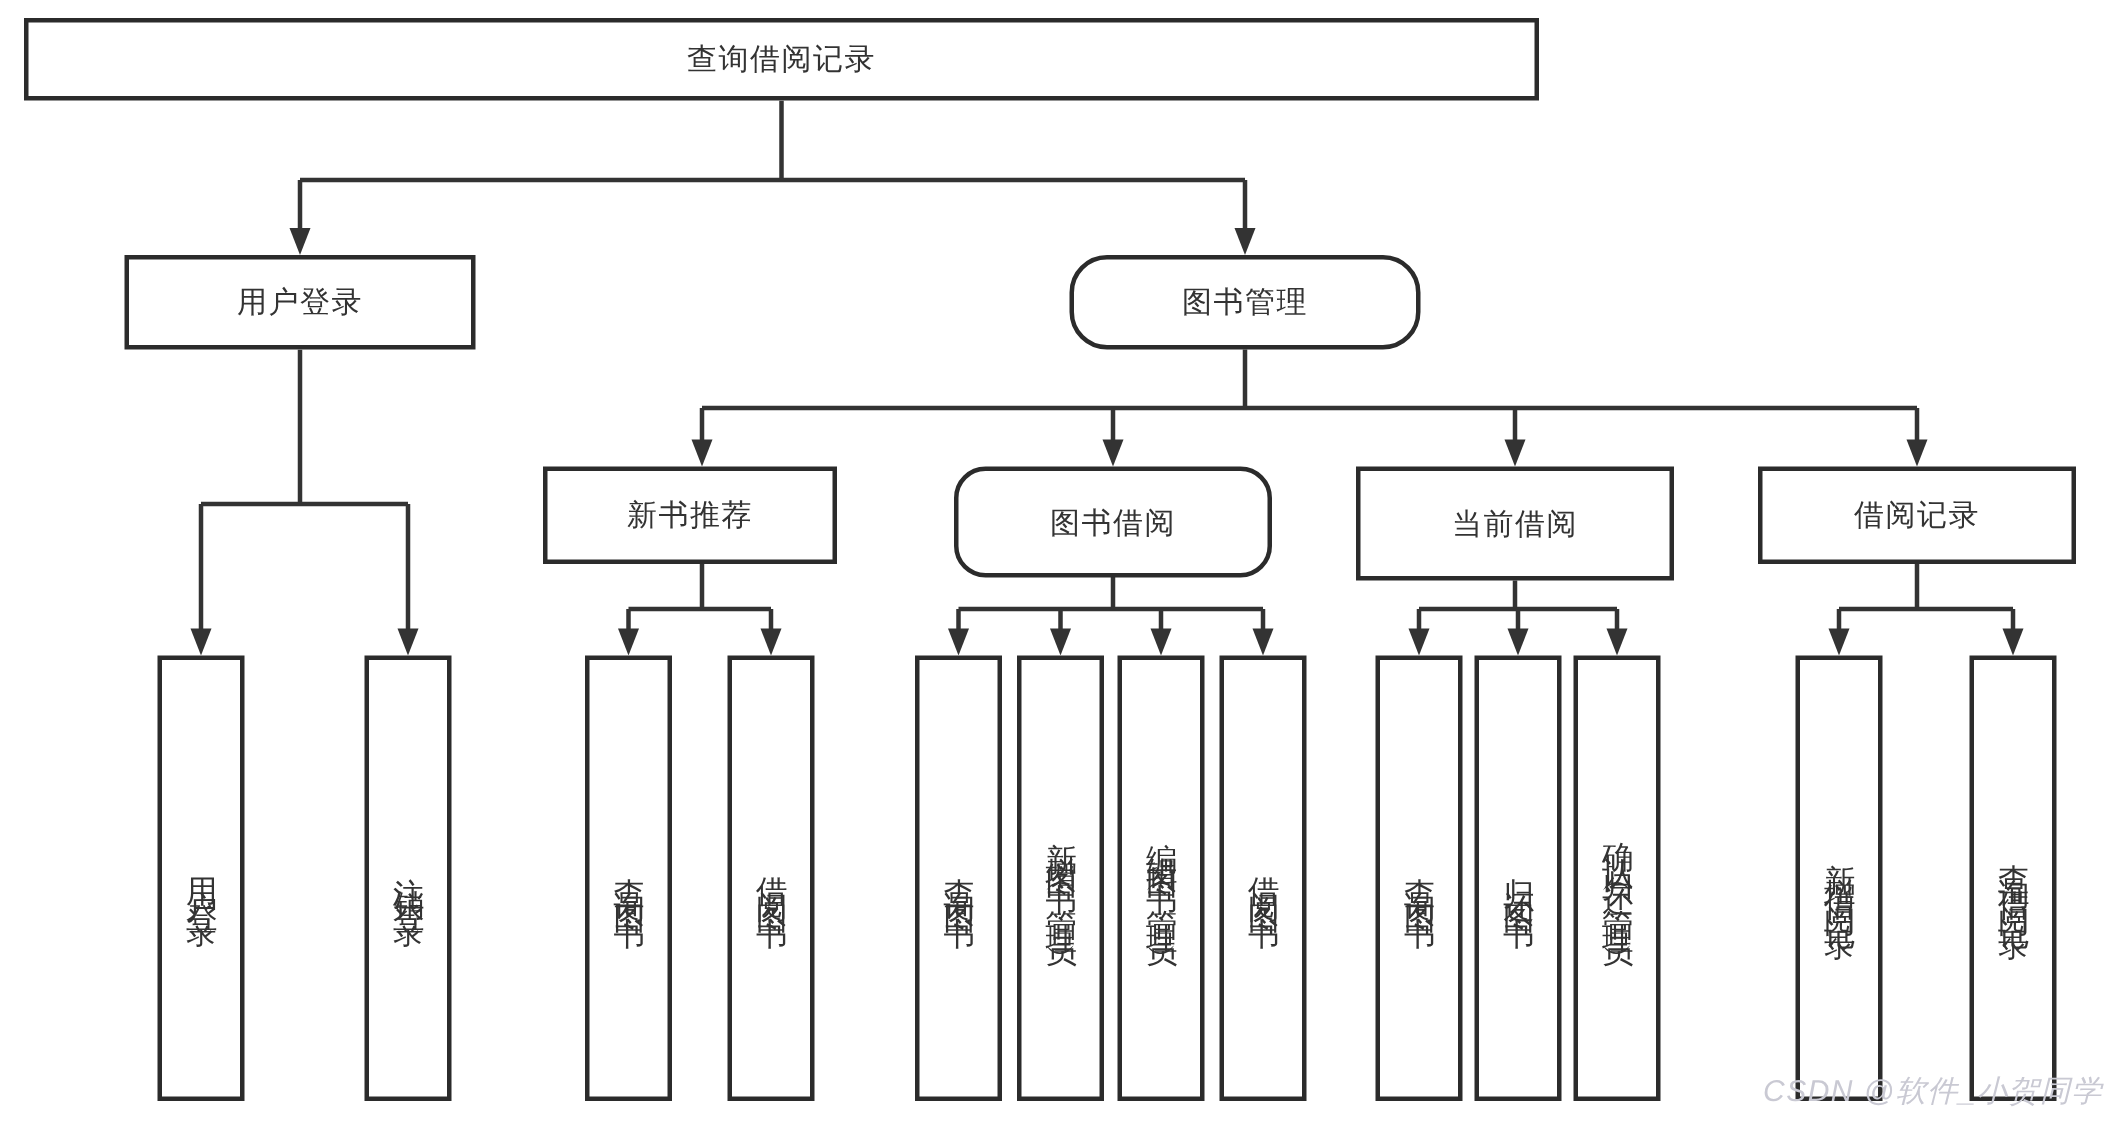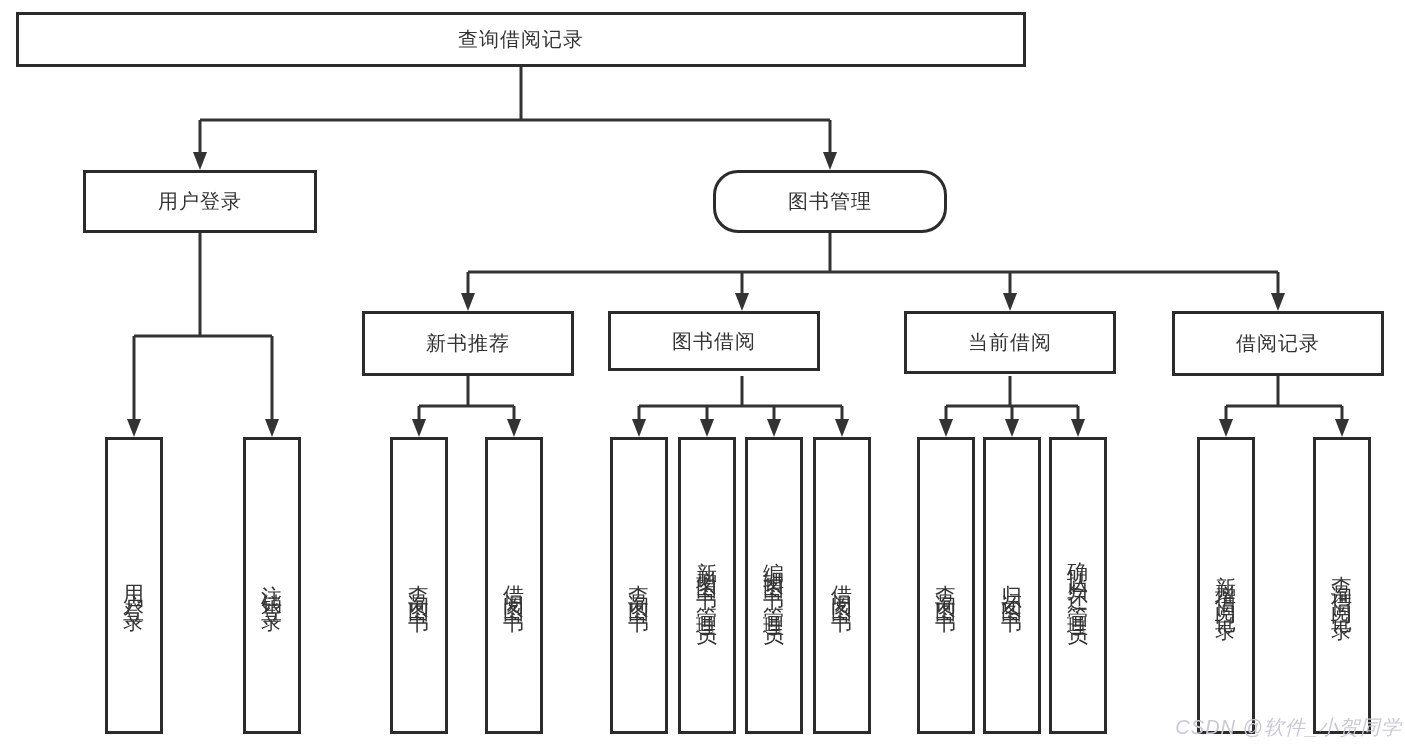--- a/index.html
+++ b/index.html
@@ -77,23 +77,23 @@
       <polygon points="1219,419 1233,419 1226,437"></polygon>
       <polygon points="1335,419 1349,419 1342,437"></polygon>
     </g>
   </svg>
 
   <div class="node hbox" style="left:16px;top:12px;width:1010px;height:55px;">查询借阅记录</div>
 
   <div class="node hbox" style="left:83px;top:170px;width:234px;height:63px;">用户登录</div>
   <div class="node hbox" style="left:713px;top:170px;width:234px;height:63px;border-radius:25px;">图书管理</div>
 
-  <div class="node hbox" style="left:362px;top:311px;width:212px;height:65px;">新书推荐</div>
-  <div class="node hbox" style="left:608px;top:311px;width:212px;height:60px;">图书借阅</div>
-  <div class="node hbox" style="left:904px;top:311px;width:212px;height:63px;">当前借阅</div>
+  <div class="node hbox" style="left:362px;top:311px;width:196px;height:65px;">新书推荐</div>
+  <div class="node hbox" style="left:636px;top:311px;width:212px;height:74px;border-radius:21px;">图书借阅</div>
+  <div class="node hbox" style="left:904px;top:311px;width:212px;height:76px;">当前借阅</div>
   <div class="node hbox" style="left:1172px;top:311px;width:212px;height:65px;">借阅记录</div>
 
   <div class="node vbox" style="left:105px;top:437px;width:58px;height:297px;">用户登录</div>
   <div class="node vbox" style="left:243px;top:437px;width:58px;height:297px;">注销登录</div>
 
   <div class="node vbox" style="left:390px;top:437px;width:58px;height:297px;">查询图书</div>
   <div class="node vbox" style="left:485px;top:437px;width:58px;height:297px;">借阅图书</div>
 
   <div class="node vbox" style="left:610px;top:437px;width:58px;height:297px;">查询图书</div>
   <div class="node vbox" style="left:678px;top:437px;width:58px;height:297px;">新增图书（管理员）</div>

